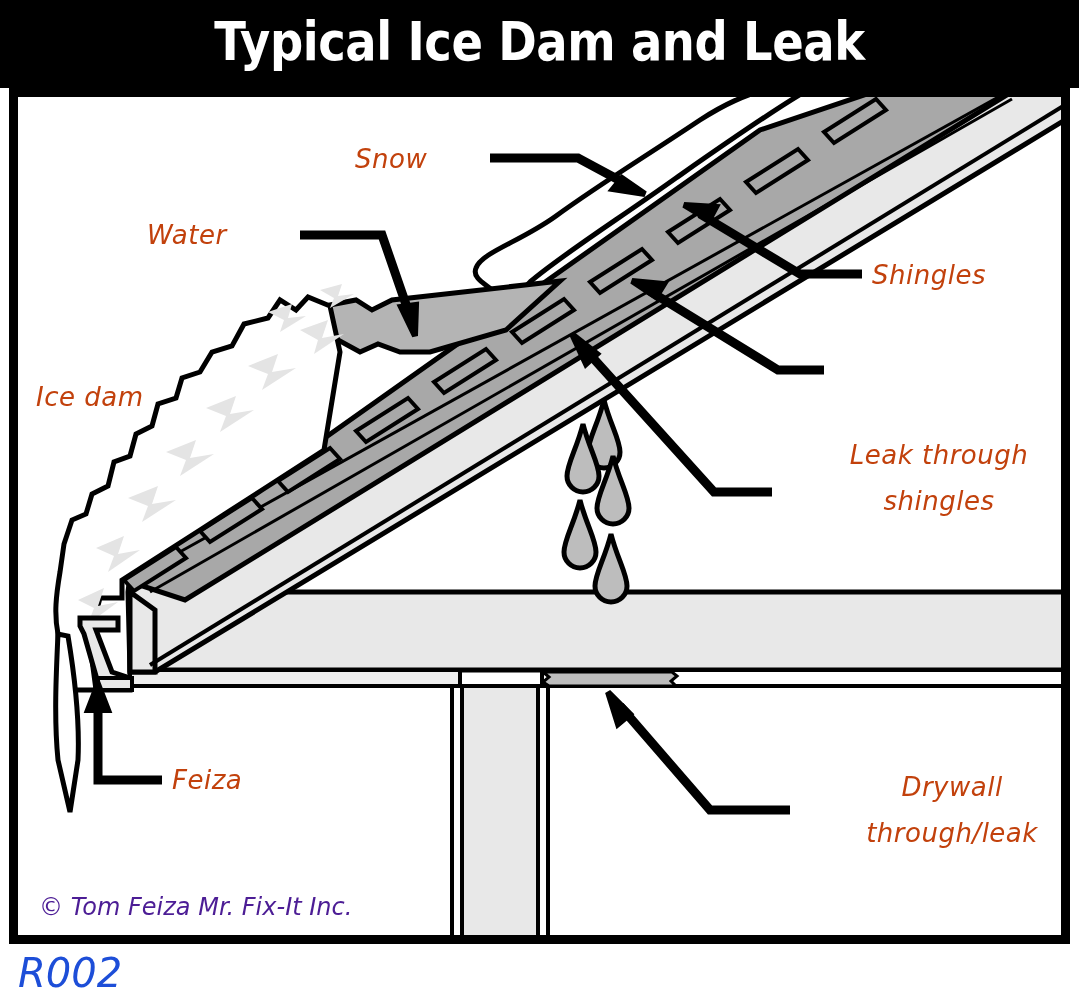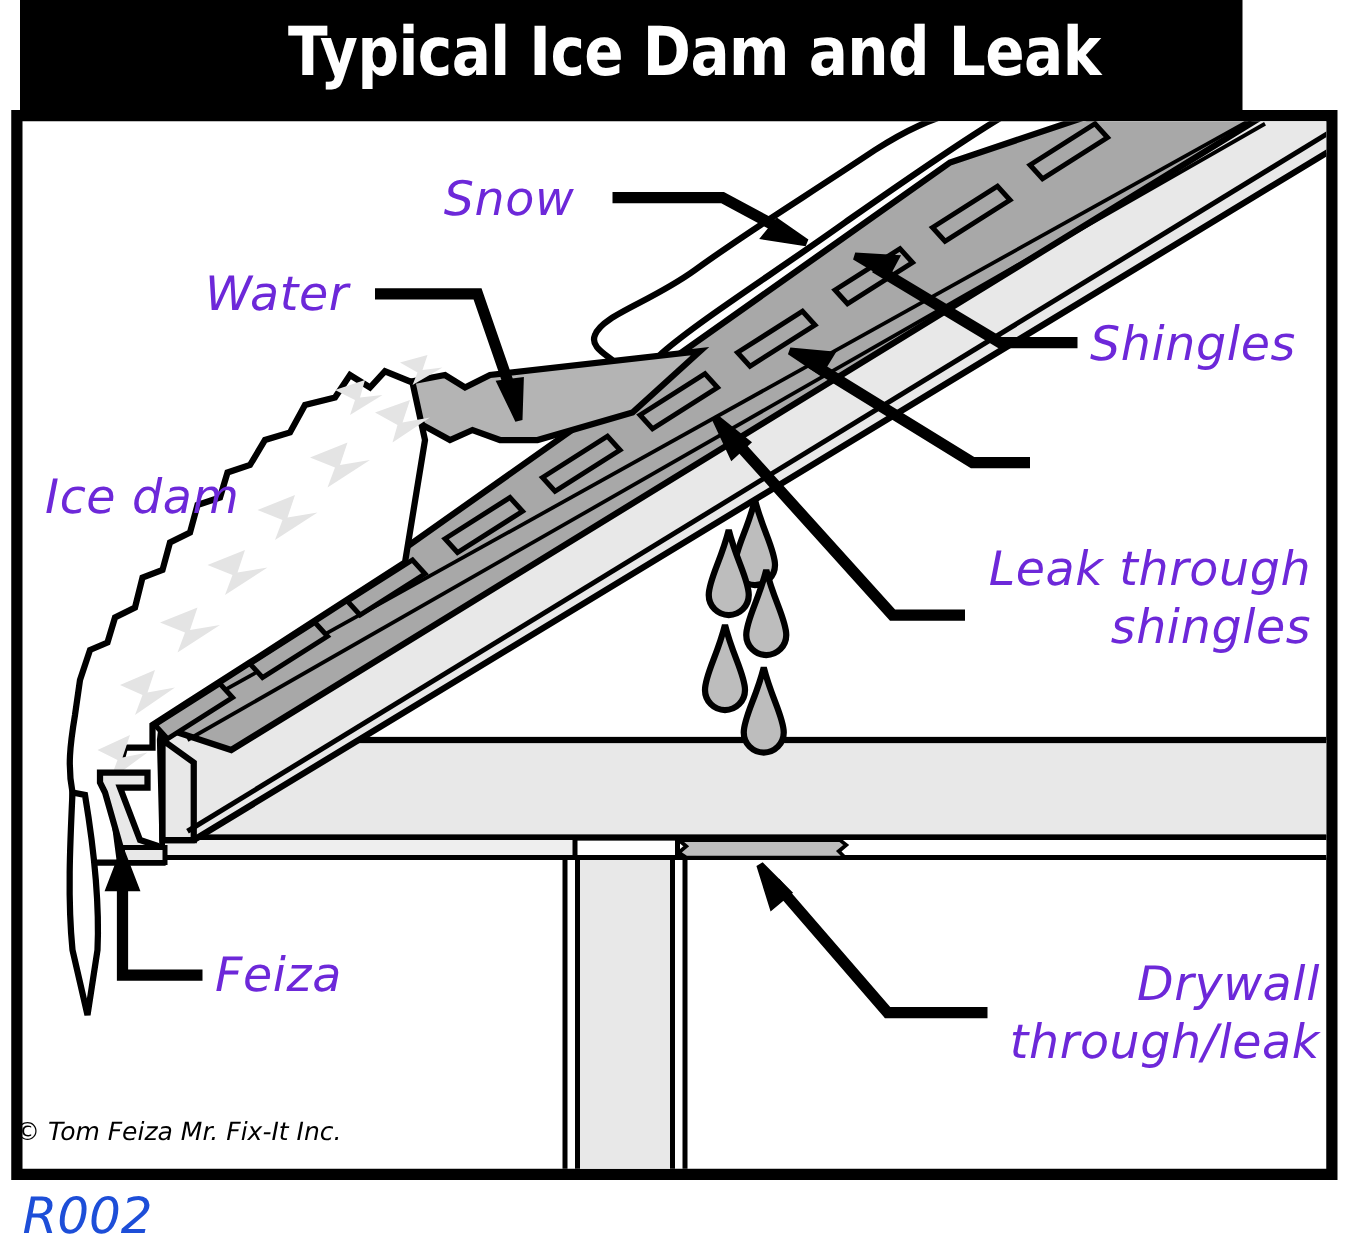--- a/index.html
+++ b/index.html
@@ -16,22 +16,22 @@
   }
   #page {
     position: relative;
     width: 1079px;
     height: 1002px;
     background: #ffffff;
   }
   
   #titlebar {
     position: absolute;
-    left: 16px; top: 0;
-    width: 978px;
+    left: 0; top: 0;
+    width: 1079px;
     height: 88px;
     background: #000000;
   }
   #title-text {
     position: absolute;
     left: 0; top: 0;
     width: 1079px;
     height: 88px;
     line-height: 84px;
     text-align: center;
@@ -65,45 +65,45 @@
     position: absolute;
     left: 0; top: 0;
     width: 1079px;
     height: 1002px;
     overflow: visible;
   }
   
   .lbl {
     position: absolute;
     font-family: "DejaVu Sans", sans-serif;
-    font-size: 38px;
-    color: #6d28d9;
+    font-size: 26px;
+    color: #c2410c;
     white-space: nowrap;
     font-style: italic;
     letter-spacing: 0.5px;
     line-height: 46px;
   }
-  .lbl.two-line { white-space: normal; text-align: right; }
+  .lbl.two-line { white-space: normal; text-align: center; margin-left: 24px; }
   #lbl-snow       { left: 355px; top: 136px; }
-  #lbl-water      { left: 147px; top: 212px; margin-left: 17px; }
+  #lbl-water      { left: 147px; top: 212px; }
   #lbl-icedam     { left: 36px;  top: 350px; margin-top: 24px; }
   #lbl-shingles   { left: 872px; top: 252px; }
   #lbl-sheathing  { left: 834px; top: 348px; }
   #lbl-leak       { left: 781px; top: 432px; width: 268px; }
   #lbl-gutter     { left: 172px; top: 757px; }
   #lbl-drywall    { left: 800px; top: 764px; width: 256px; }
   
   #copyright {
     position: absolute;
-    left: 12px;
+    left: 39px;
     top: 893px;
     font-family: "DejaVu Sans", sans-serif;
     font-style: italic;
-    font-size: 20px;
-    color: #000000;
+    font-size: 24px;
+    color: #4c1d95;
     white-space: nowrap;
   }
   #code {
     position: absolute;
     left: 18px;
     top: 950px;
     font-family: "DejaVu Sans", sans-serif;
     font-style: italic;
     font-size: 40px;
     color: #1d4ed8;

